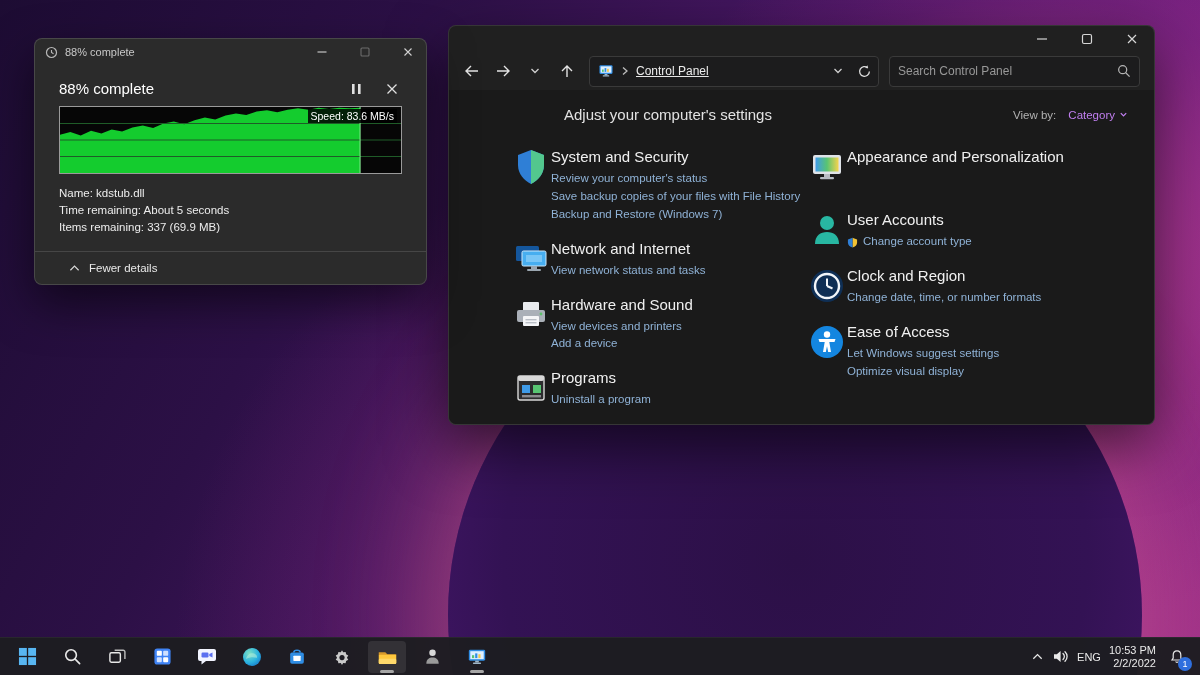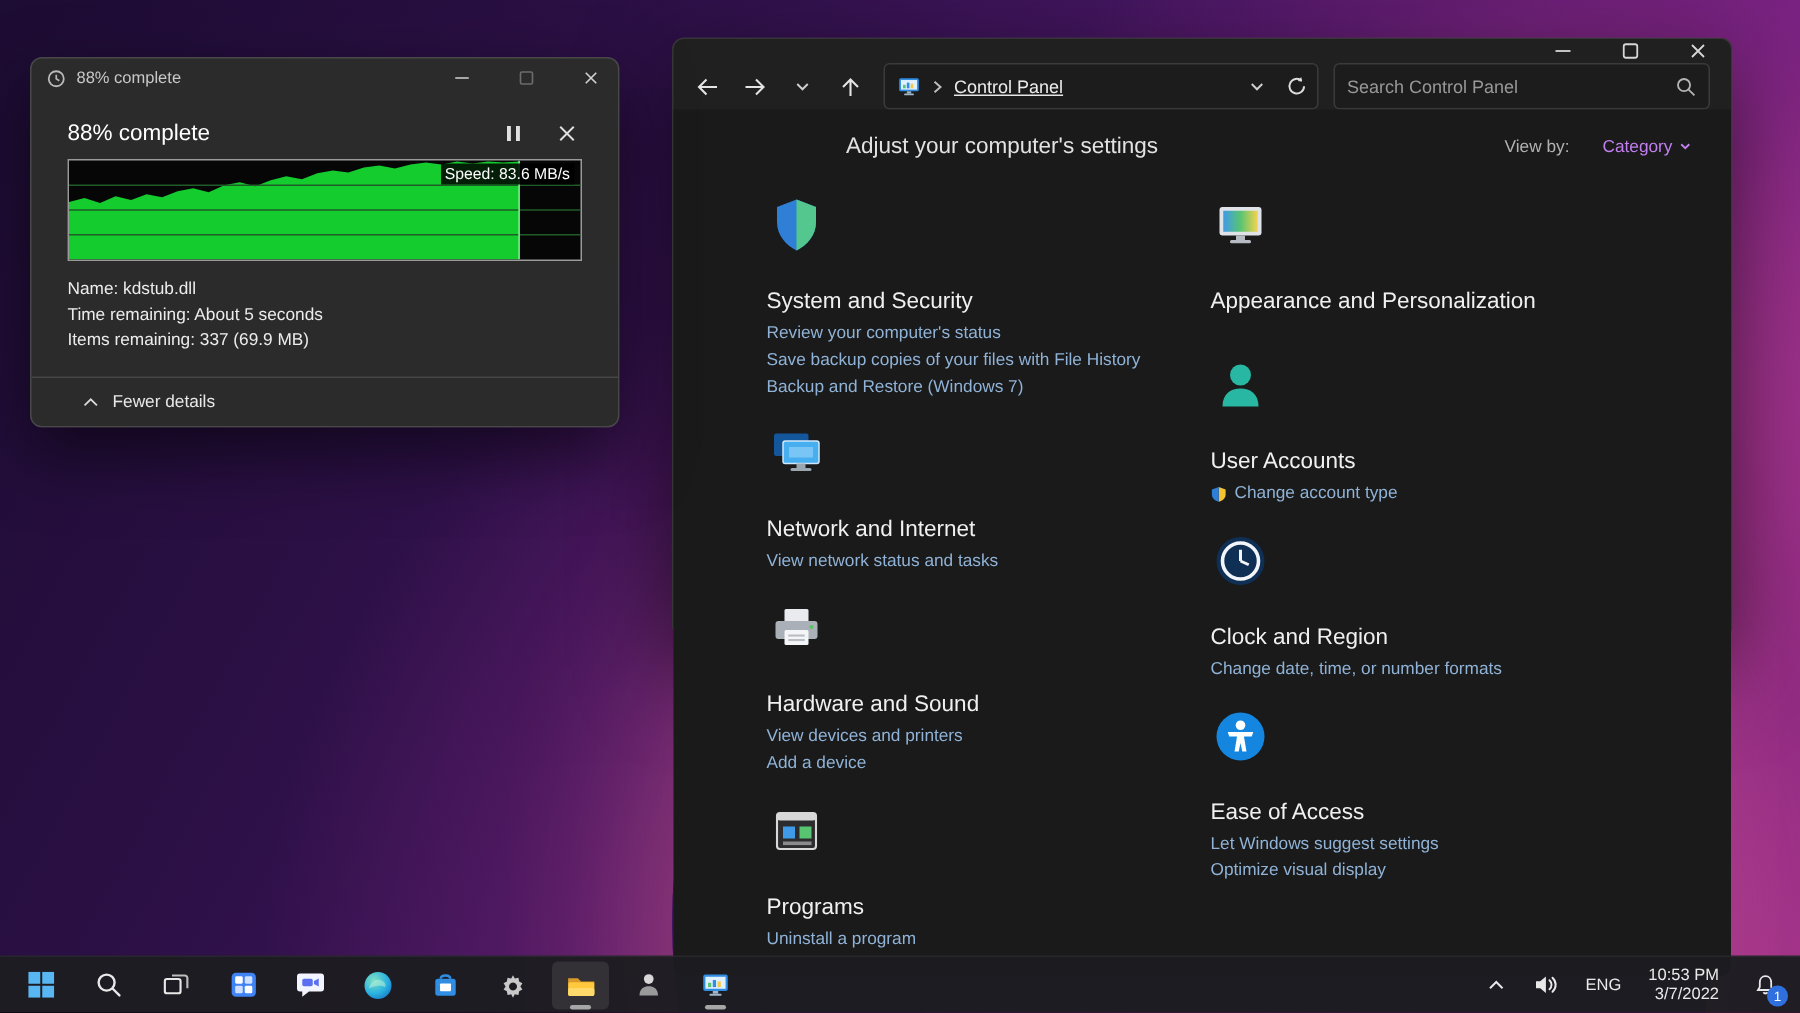--- a/index.html
+++ b/index.html
@@ -28,34 +28,34 @@
   .addr-text { font-size:12px; color:#ececec; white-space:nowrap; }
   .addr-spacer { flex:1; }
   .search-box { width:251px; height:31px; margin-left:10px; background:#1c1c1d; border:1px solid #3a3a3a;
     border-radius:4px; display:flex; align-items:center; padding:0 8px; gap:6px; }
   .search-box input { flex:1; background:transparent; border:0; outline:none; color:#ddd; font-size:12px;
     font-family:"Liberation Sans",sans-serif; min-width:0; }
   .search-box input::placeholder { color:#989898; }
   .cp-content { flex:1; background:#1a1a1a; border-radius:0 0 8px 8px; padding:12px 26px 0 62px; }
   .content-head { display:flex; justify-content:space-between; align-items:center; margin:4px 0 24px; }
   .cp-heading { font-size:15px; color:#e2e2e2; font-weight:400; margin-left:53px; }
-  .view-by { display:flex; align-items:flex-start; gap:22px; font-size:11.5px; }
+  .view-by { display:flex; align-items:flex-start; gap:12px; font-size:11.5px; }
   .view-by .vb-label { color:#b2b2b2; }
   .view-by .vb-value { color:#c17ff0; cursor:pointer; display:flex; align-items:center; gap:4px; }
   .cp-cols { display:flex; }
   .col-left { width:296px; flex:none; }
   .col-right { flex:1; }
-  .cat-block { display:flex; gap:21px; margin-bottom:15px;flex-direction:column; }
+  .cat-block { display:flex; gap:0; margin-bottom:15px; }
   .cat-block.gap-lg { margin-bottom:23px; }
   .cat-icon { width:40px; height:40px; flex:none; }
   .cat-title { font-size:15px; color:#f0f0f0; font-weight:400; margin:1px 0 5px; cursor:pointer; }
   .cat-link { font-size:11.5px; color:#8fb2d6; line-height:1.55; cursor:pointer; display:flex; align-items:center; gap:5px; }
 
   
-  .copy-win { position:absolute; left:20px; top:38px; width:393px; height:247px;
+  .copy-win { position:absolute; left:34px; top:38px; width:393px; height:247px;
     background:#2b2b2b; border:1px solid rgba(255,255,255,.14); border-radius:8px;
     box-shadow:0 18px 46px rgba(0,0,0,.55); color:#f0f0f0; }
   .copy-titlebar { height:26px; display:flex; align-items:center; padding-left:10px; gap:7px; }
   .copy-title { font-size:11px; color:#c8c8c8; flex:1; }
   .copy-cap { width:36px; height:26px; display:flex; align-items:center; justify-content:center; }
   .copy-body { padding:8px 24px 0; }
   .copy-line { font-size:11.5px; white-space:nowrap; color:#f0f0f0; }
   .disk-link { color:#5fa8e0; cursor:pointer; }
   .progress-row { display:flex; align-items:center; margin-top:7px; }
   .progress-heading { font-size:15px; color:#fff; font-weight:400; }
@@ -72,21 +72,21 @@
   
   .taskbar { position:absolute; left:0; right:0; bottom:0; height:38px;
     background:rgba(29,29,33,.97); border-top:1px solid rgba(255,255,255,.05);
     display:flex; align-items:center; padding:0 8px; z-index:10; }
   .tb-left { display:flex; align-items:center; gap:7px; }
   .tb-btn { position:relative; width:38px; height:32px; border-radius:4px;
     display:flex; align-items:center; justify-content:center; cursor:pointer; }
   .tb-btn.hl { background:rgba(255,255,255,.09); }
   .tb-pill { position:absolute; bottom:0; left:50%; transform:translateX(-50%);
     width:14px; height:3px; border-radius:2px; background:#a6a6a6; }
-  .tray { margin-left:auto; display:flex; align-items:center; gap:18px; padding-right:2px; }
+  .tray { margin-left:auto; display:flex; align-items:center; gap:8px; padding-right:2px; }
   .tray-lang { font-size:11px; color:#eaeaea; }
   .tray-clock { text-align:right; font-size:11px; color:#eaeaea; line-height:13px; cursor:pointer; }
   .tray-notif { position:relative; width:26px; height:28px; display:flex; align-items:center; justify-content:center; cursor:pointer; }
   .notif-badge { position:absolute; right:-2px; bottom:0; min-width:14px; height:14px; border-radius:8px;
     background:#2f6fde; color:#fff; font-size:9px; display:flex; align-items:center; justify-content:center; padding:0 3px; }
 </style>
 </head>
 <body>
 
 <div class="desktop">
@@ -469,21 +469,21 @@
         <path d="M2.5 8 L7 3.5 L11.5 8" fill="none" stroke="#e8e8e8" stroke-width="1.4"></path>
       </svg>
       <svg width="17" height="15" viewBox="0 0 17 15">
         <path d="M2 5.2 H4.8 L8.6 2 V13 L4.8 9.8 H2 Z" fill="#e8e8e8"></path>
         <path d="M11 4.5 C12.8 6.2 12.8 8.8 11 10.5" fill="none" stroke="#e8e8e8" stroke-width="1.3" stroke-linecap="round"></path>
         <path d="M13 2.8 C15.8 5.5 15.8 9.5 13 12.2" fill="none" stroke="#e8e8e8" stroke-width="1.3" stroke-linecap="round"></path>
       </svg>
       <span class="tray-lang">ENG</span>
       <div class="tray-clock">
         <div>10:53 PM</div>
-        <div>3/7/2022</div>
+        <div>2/2/2022</div>
       </div>
       <div class="tray-notif">
         <svg width="16" height="16" viewBox="0 0 16 16">
           <path d="M8 1.8 C5.6 1.8 4.2 3.7 4.2 6 V9 L3 11 H13 L11.8 9 V6 C11.8 3.7 10.4 1.8 8 1.8 Z" fill="none" stroke="#e8e8e8" stroke-width="1.2"></path>
           <path d="M6.6 12.5 A1.6 1.6 0 0 0 9.4 12.5" fill="none" stroke="#e8e8e8" stroke-width="1.2"></path>
         </svg>
         <span class="notif-badge">1</span>
       </div>
     </div>
   </div>

